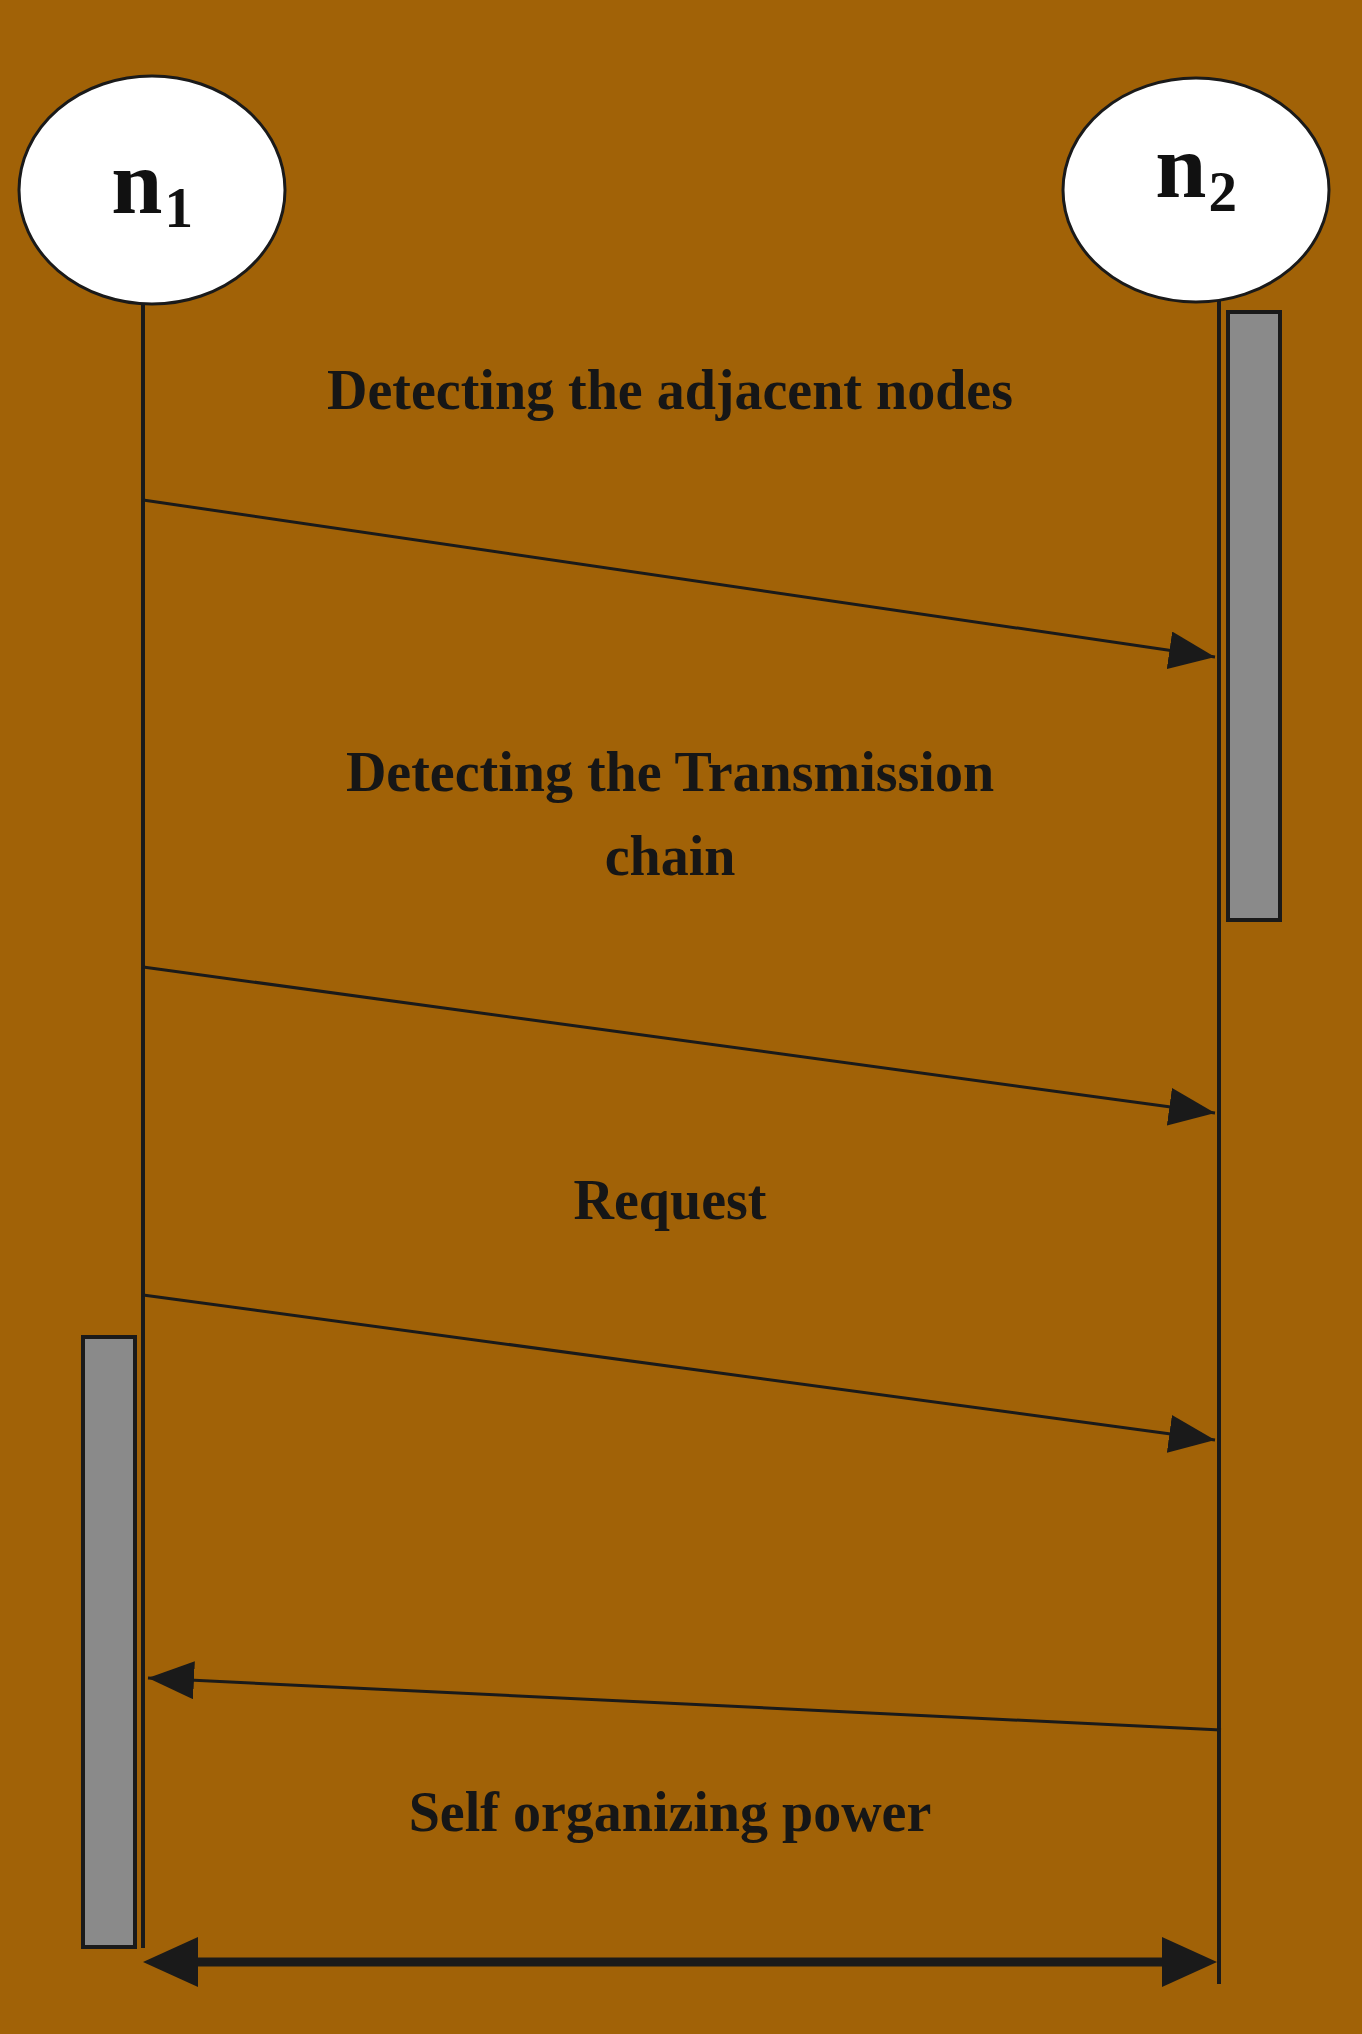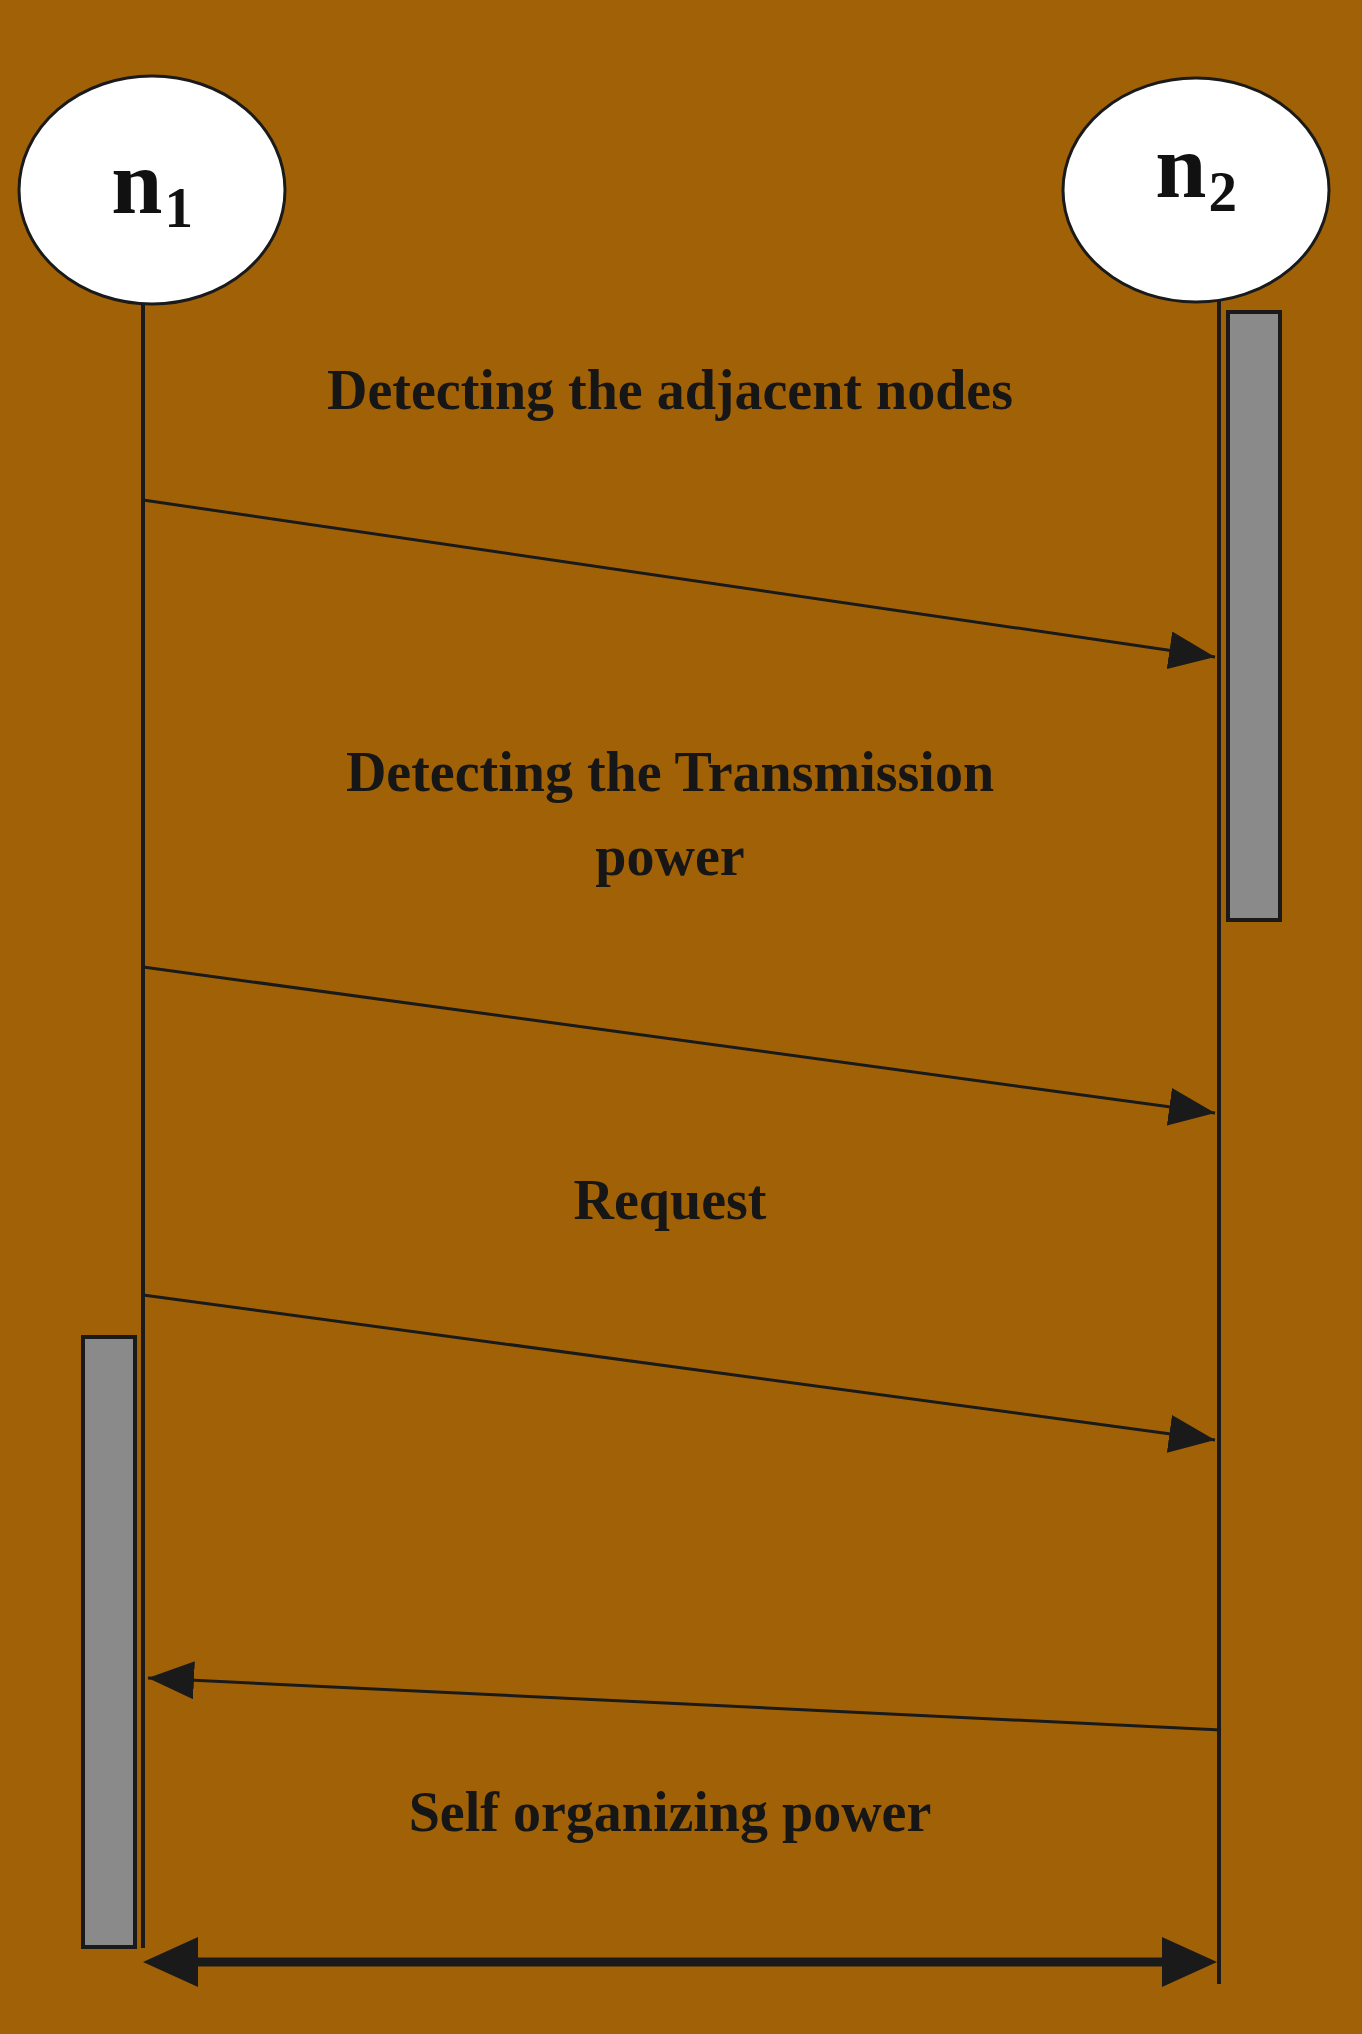--- a/index.html
+++ b/index.html
@@ -77,21 +77,21 @@
   <div class="node-label" style="left:32px;top:136px;"><span>n</span><span class="node-sub">1</span></div>
 
   <div class="node-label" style="left:1076px;top:120px;"><span>n</span><span class="node-sub">2</span></div>
 
   <div class="msg-label" style="top:348px;">
     <span>Detecting the adjacent nodes</span>
   </div>
 
   <div class="msg-label" style="top:730px;">
     <span>Detecting the Transmission</span>
-    <span>power</span>
+    <span>chain</span>
   </div>
 
   <div class="msg-label" style="top:1158px;">
     <span>Request</span>
   </div>
 
 
   <div class="msg-label tight" style="top:1775px;">
     <span>Self organizing power</span>
   </div>

